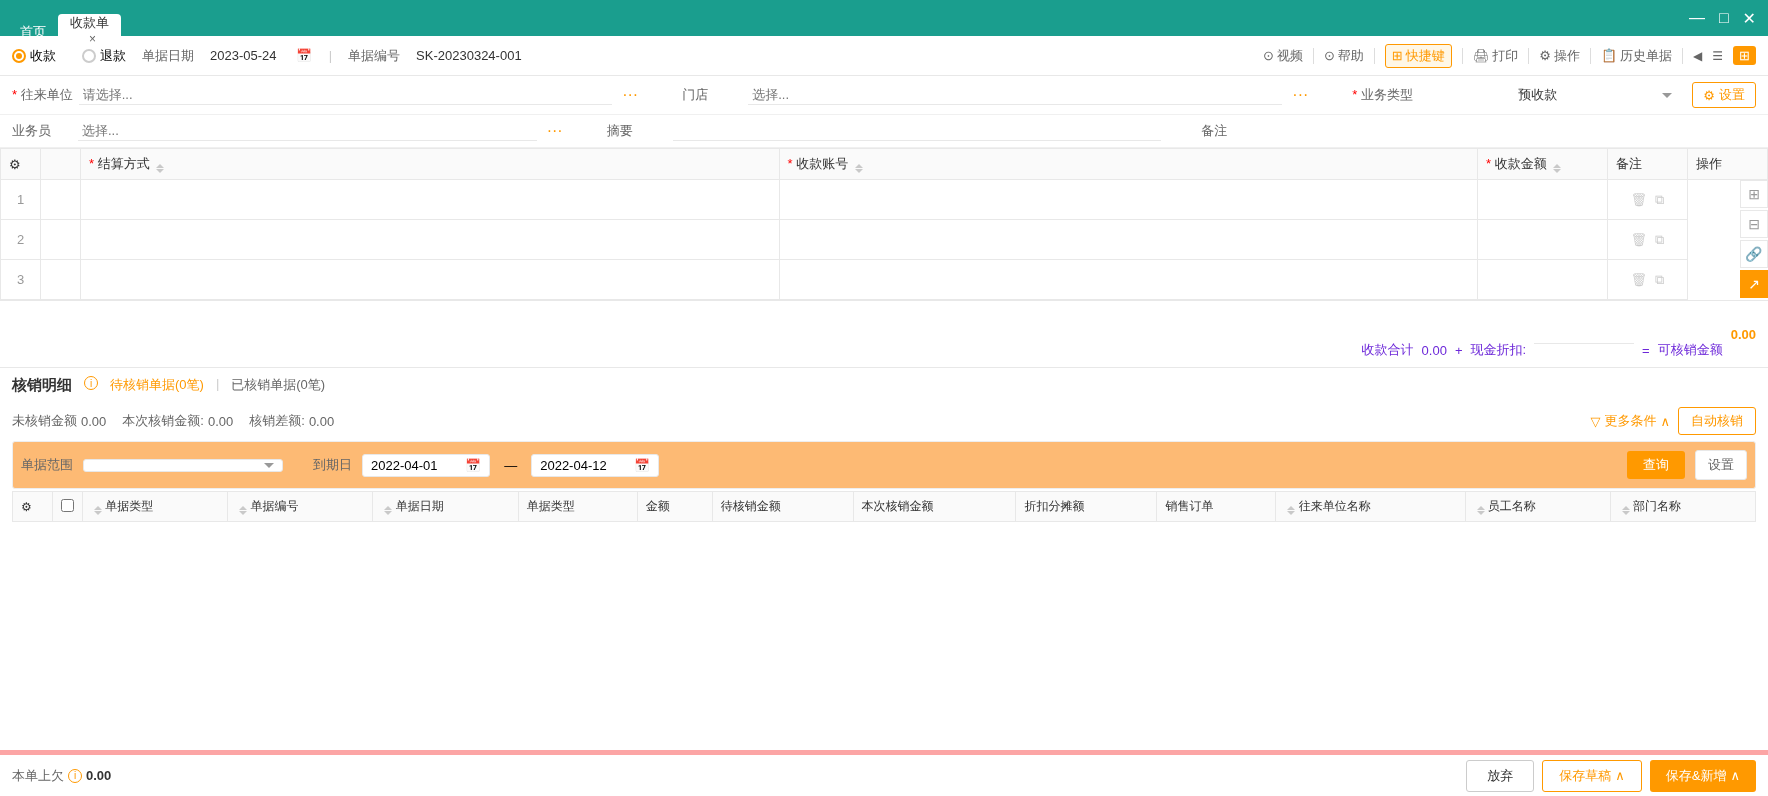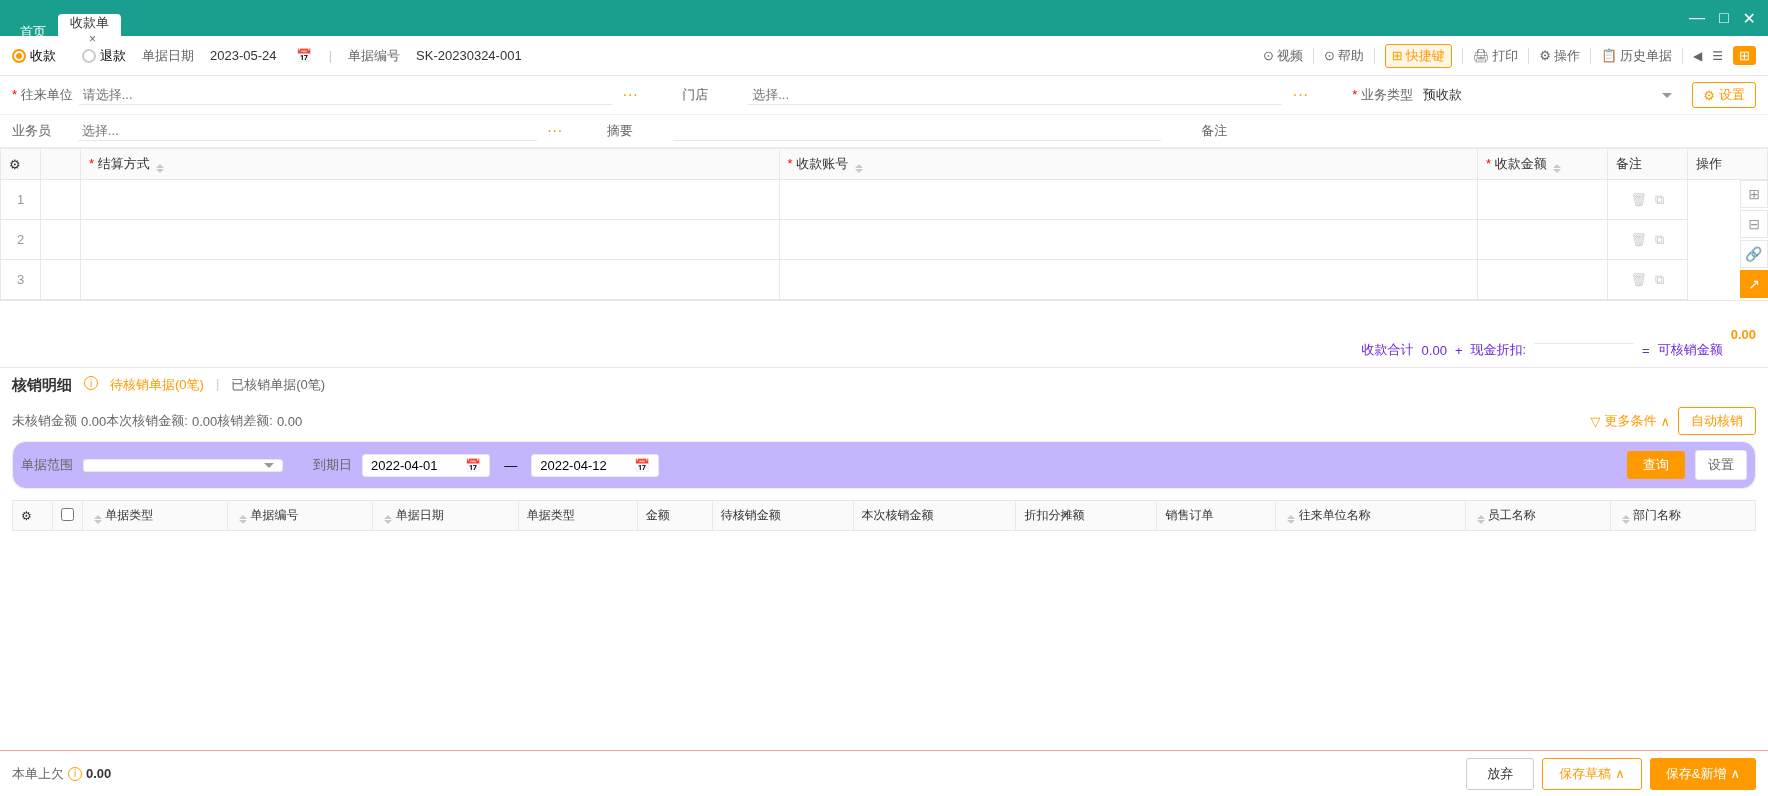--- a/index.html
+++ b/index.html
@@ -169,20 +169,21 @@
       align-items: flex-start;
       gap: 12px;
       margin-bottom: 6px;
     }
     .verify-title { font-size: 15px; font-weight: bold; color: #333; }
     .verify-tab { color: #f90; cursor: pointer; font-size: 13px; }
     .verify-tab.sep { color: #ccc; }
     .verify-stats {
       display: flex;
       align-items: center;
+      gap: 16px;
       padding: 4px 0;
       color: #666;
       font-size: 13px;
     }
     .verify-stats span { display: flex; align-items: center; gap: 4px; }
     .verify-filter-row {
       display: flex;
       align-items: center;
       justify-content: space-between;
       padding: 6px 0;
@@ -203,24 +204,24 @@
       color: #f90;
       padding: 4px 12px;
       border-radius: 3px;
       cursor: pointer;
     }
     .verify-range-row {
       display: flex;
       align-items: center;
       gap: 10px;
       padding: 8px;
-      background: #c4b5fd;
+      background: #fdba74;
       border: 1px solid #eee;
-      border-radius: 14px;
-      margin-bottom: 11px;
+      border-radius: 3px;
+      margin-bottom: 2px;
     }
     .range-label { color: #666; }
     .range-select {
       display: flex;
       align-items: center;
       border: 1px solid #e8e8e8;
       border-radius: 3px;
       padding: 3px 8px;
       background: #fff;
       width: 200px;
@@ -278,21 +279,21 @@
       color: #333;
       white-space: nowrap;
       font-size: 12px;
     }
 
     
     .footer-row {
       display: flex;
       align-items: center;
       padding: 8px 12px;
-      border-top: 1px solid #fca5a5;
+      border-top: 5px solid #fca5a5;
       background: #fff;
       height: 46px;
     }
     .footer-info { color: #666; display: flex; align-items: center; gap: 4px; }
     .footer-btns { margin-left: auto; display: flex; gap: 8px; }
     .btn-abandon {
       background: #fff;
       border: 1px solid #ccc;
       color: #333;
       padding: 6px 20px;
@@ -455,21 +456,21 @@
       </span>
       <input class="field-input" type="text" placeholder="选择..." style="">
       <span class="more-btn">···</span>
     </div>
     <div style="width:40px"></div>
     <div class="form-field" style="max-width:320px;">
       <span class="field-label">
         <span class="required">*</span>
         <span>业务类型</span>
       </span>
-      <span style="flex:1; color:#333; padding:2px 4px;">预收款</span>
+      <span style="flex:1; color:#333; padding:2px 4px;text-align:center;">预收款</span>
       <span class="chevron-down"></span>
     </div>
     <div style="width:20px"></div>
     <div class="settings-btn">
       <span>⚙</span>
       <span>设置</span>
     </div>
   </div>
 
   <div class="form-row">

